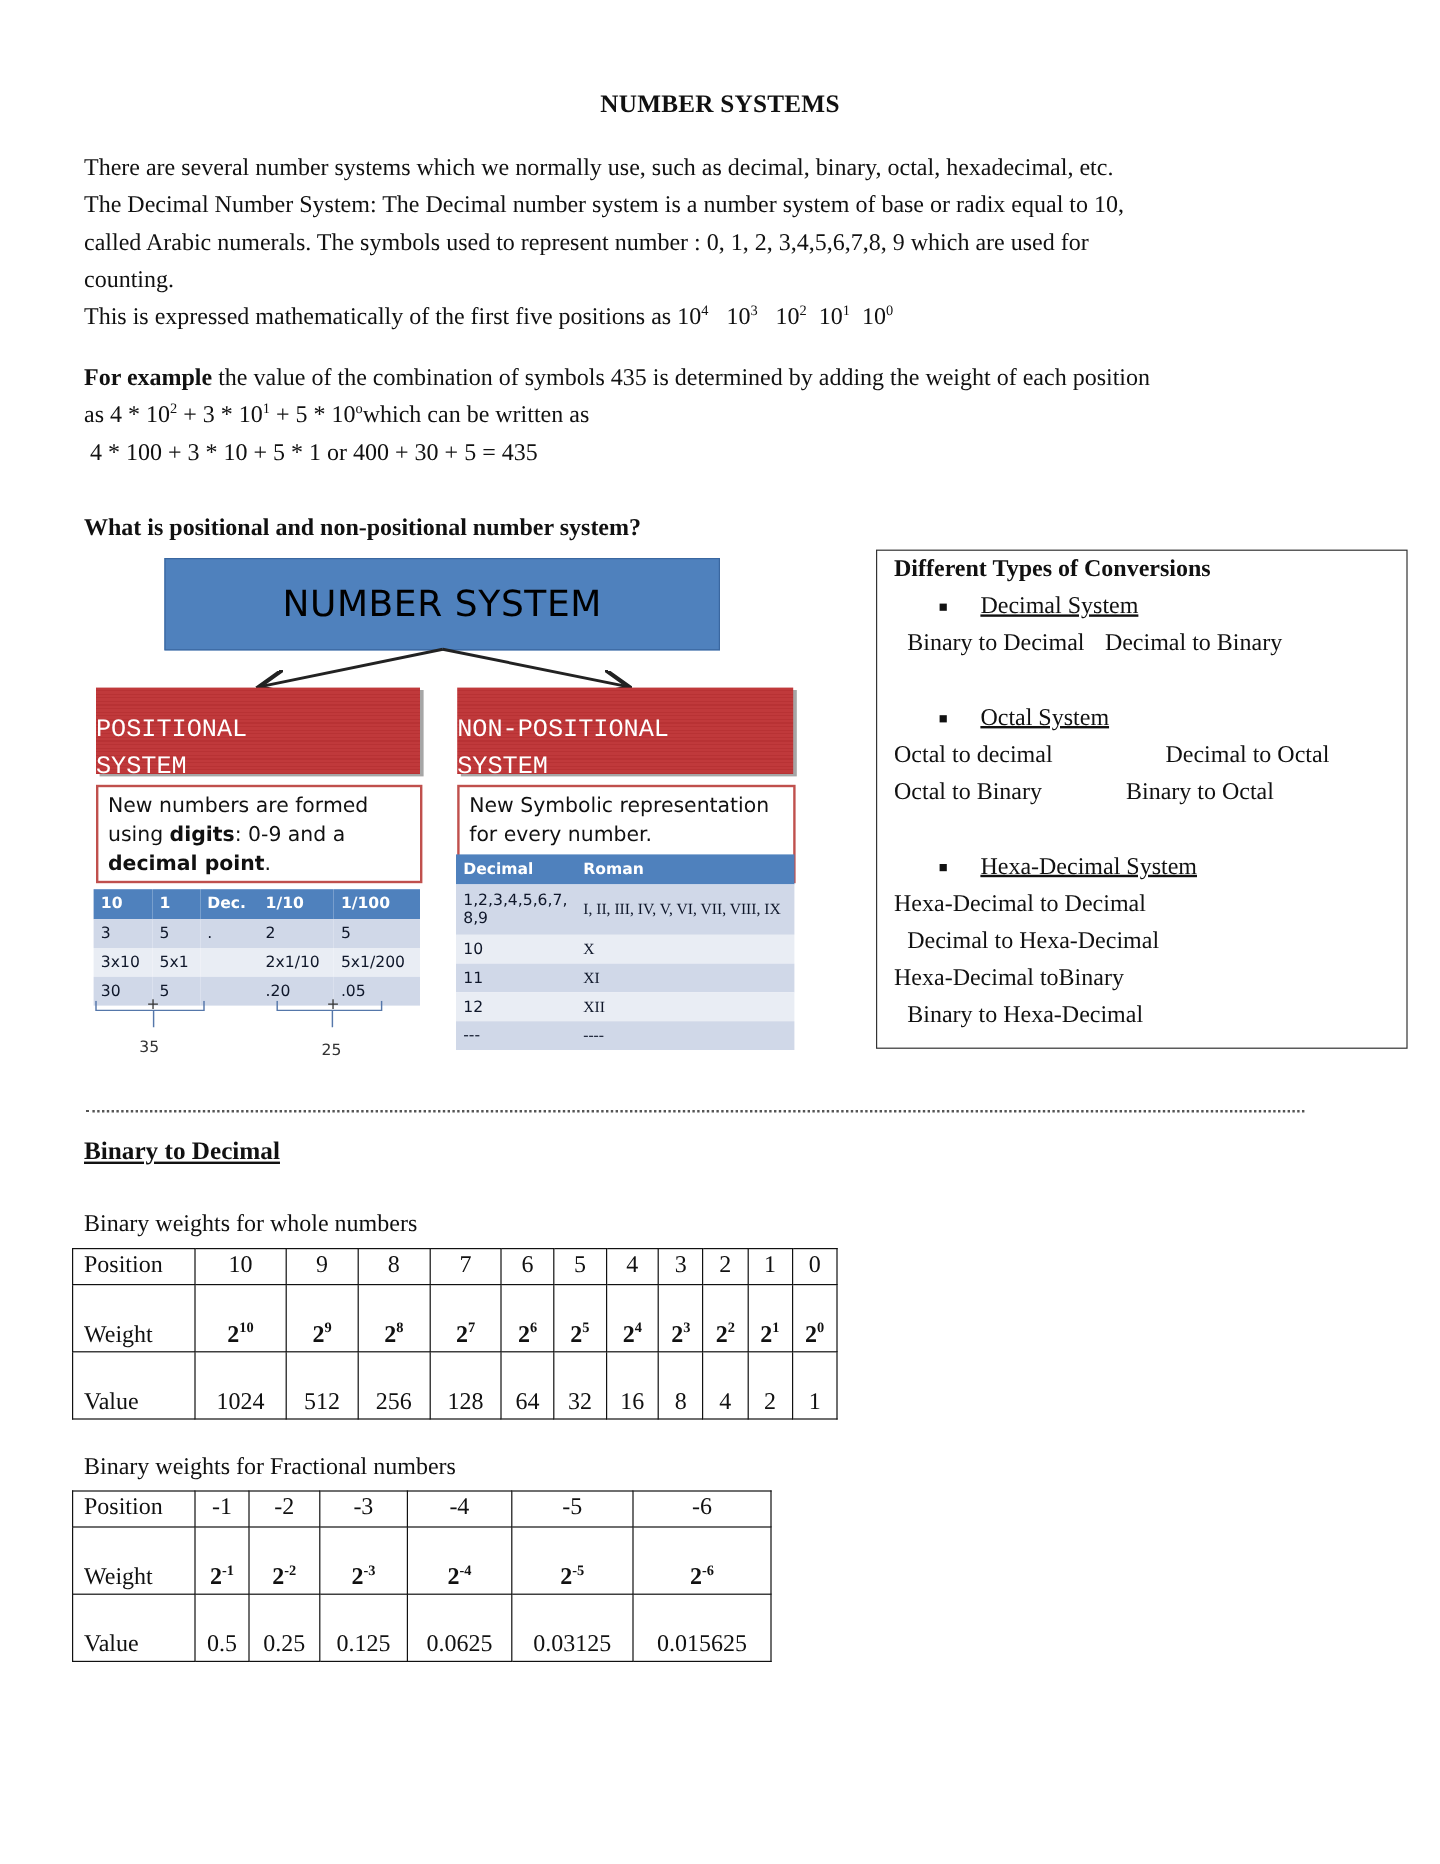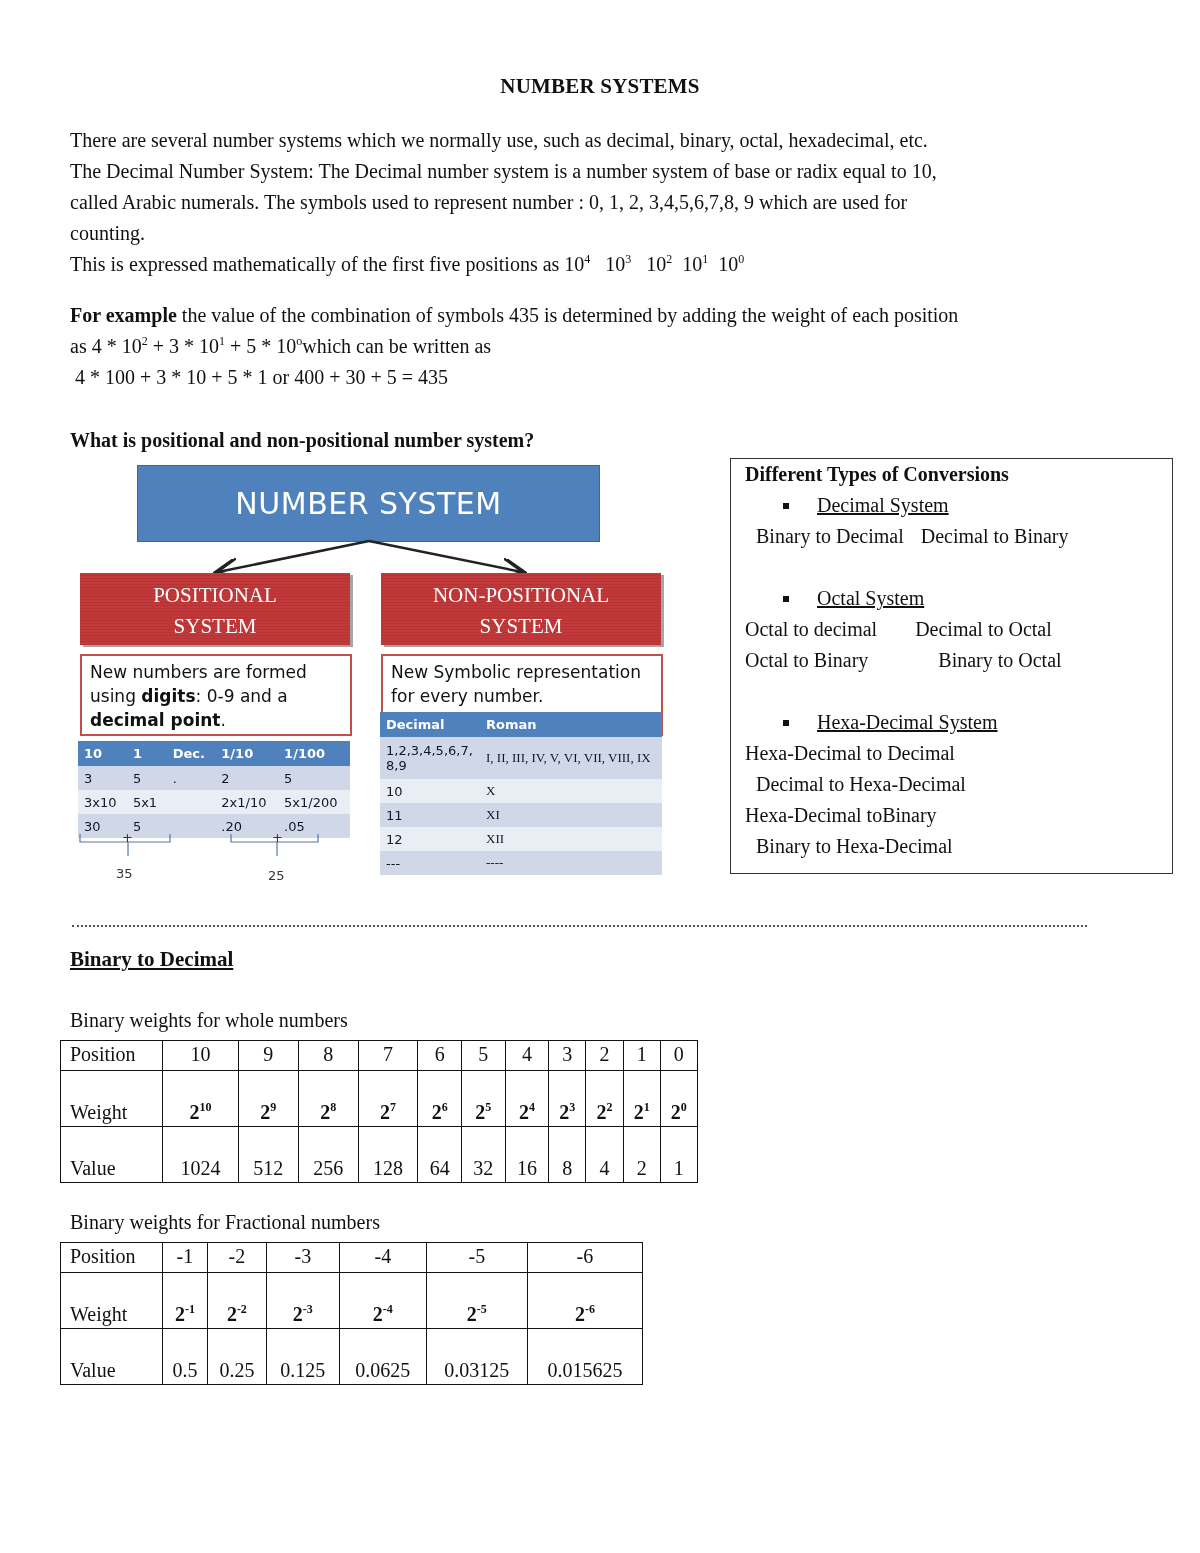--- a/index.html
+++ b/index.html
@@ -6,22 +6,22 @@
   html, body { width: 1200px; height: 1553px; background: #ffffff; }
   body { position: relative; font-family: "Liberation Serif", "DejaVu Serif", serif; color: #111; overflow: hidden; }
   .abs { position: absolute; }
   .title { left: 0; width: 1200px; top: 74px; text-align: center; font-weight: bold; font-size: 21px; letter-spacing: 0.2px; }
   .para { left: 70px; font-size: 20px; line-height: 31px; width: 1080px; white-space: nowrap; }
   sup { font-size: 12px; vertical-align: super; line-height: 0; }
   .bold { font-weight: bold; }
 
   
   .diagram { left: 78px; top: 462px; width: 590px; height: 425px; }
-  .ns-box { position: absolute; left: 59px; top: 3px; width: 463px; height: 77px; background: #4f81bd; border: 1px solid #3a67a0; color: #ffffff; font-family: "DejaVu Sans", "Liberation Sans", sans-serif; font-size: 30px; display: flex; align-items: center; justify-content: center; letter-spacing: 0.5px; }
-  .red-box { position: absolute; top: 111px; height: 72px; background: repeating-linear-gradient(180deg, #c0393b 0px, #c0393b 2px, #b83234 2px, #b83234 3px); color: #fff; font-family: Liberation Serif, serif; font-size: 21px; text-align: center; line-height: 31px; padding-top: 7px; box-shadow: 3px 2px 0 #a6a6a6; }
+  .ns-box { position: absolute; left: 59px; top: 3px; width: 463px; height: 77px; background: #4f81bd; border: 1px solid #3a67a0; color: #000000; font-family: "DejaVu Sans", "Liberation Sans", sans-serif; font-size: 30px; display: flex; align-items: center; justify-content: center; letter-spacing: 0.5px; }
+  .red-box { position: absolute; top: 111px; height: 72px; background: repeating-linear-gradient(180deg, #c0393b 0px, #c0393b 2px, #b83234 2px, #b83234 3px); color: #fff; font-family: Liberation Mono, monospace; font-size: 21px; line-height: 31px; padding-top: 20px; box-shadow: 3px 2px 0 #a6a6a6; }
   .rb-left { left: 2px; width: 270px; }
   .rb-right { left: 303px; width: 280px; }
   .desc-box { position: absolute; top: 192px; height: 82px; border: 2px solid #c0504d; background: #fff; font-family: "DejaVu Sans", "Liberation Sans", sans-serif; font-size: 17px; line-height: 24px; padding: 4px 8px; color: #111; }
   .db-left { left: 2px; width: 272px; }
   .db-right { left: 303px; width: 282px; }
   .mini { position: absolute; font-family: "DejaVu Sans", "Liberation Sans", sans-serif; font-size: 13px; border-collapse: collapse; }
   .mini td { padding: 0 6px; color: #0f172a; }
   .mini tr.hd td { background: #4f81bd; color: #fff; font-weight: bold; height: 25px; }
   .mini tr.r1 td { background: #d0d8e8; }
   .mini tr.r2 td { background: #e9edf4; }
@@ -195,21 +195,21 @@
     <span>Binary to Decimal</span>
     <span style="margin-left:17px">Decimal to Binary</span>
   </div>
   <div class="gap"></div>
   <div class="bul">
     <span class="sq"></span>
       <u>Octal System</u>
   </div>
   <div class="row">
     <span>Octal to decimal</span>
-    <span style="margin-left:38px">Decimal to Octal</span>
+    <span style="margin-left:94px">Decimal to Octal</span>
   </div>
   <div class="row">
     <span>Octal to Binary</span>
     <span style="margin-left:70px">Binary to Octal</span>
   </div>
   <div class="gap"></div>
   <div class="bul">
     <span class="sq"></span>
       <u>Hexa-Decimal System</u>
   </div>

